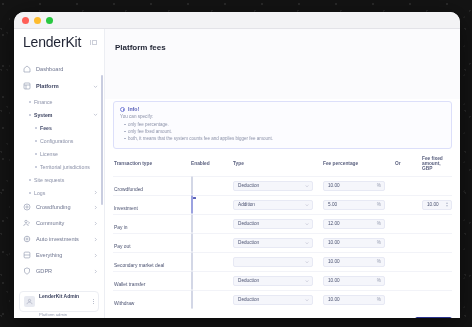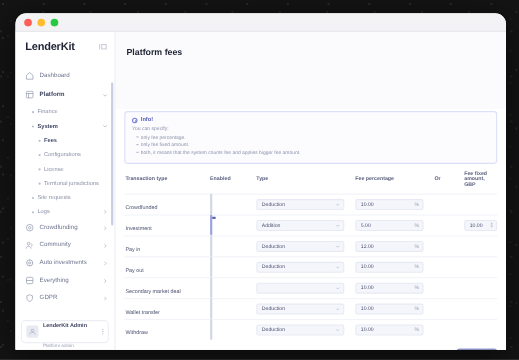--- a/index.html
+++ b/index.html
@@ -67,22 +67,22 @@
   }
   .brand {
     height: 26px;
     display: flex;
     align-items: center;
     justify-content: space-between;
     padding: 0 7px 0 9px;
     flex-shrink: 0;
   }
   .brand-name {
-    font-size: 10px;
-    font-weight: bold;
+    font-size: 14px;
+    font-weight: normal;
     color: #1f2333;
     letter-spacing: -0.2px;
   }
   .collapse-icon { display: flex; gap: 1px; align-items: center; opacity: .5; }
   .collapse-icon i {
     display: block; width: 1px; height: 5px; background: #9aa0b4;
   }
   .collapse-icon b {
     display: block; width: 5px; height: 5px; border: 1px solid #9aa0b4;
   }

